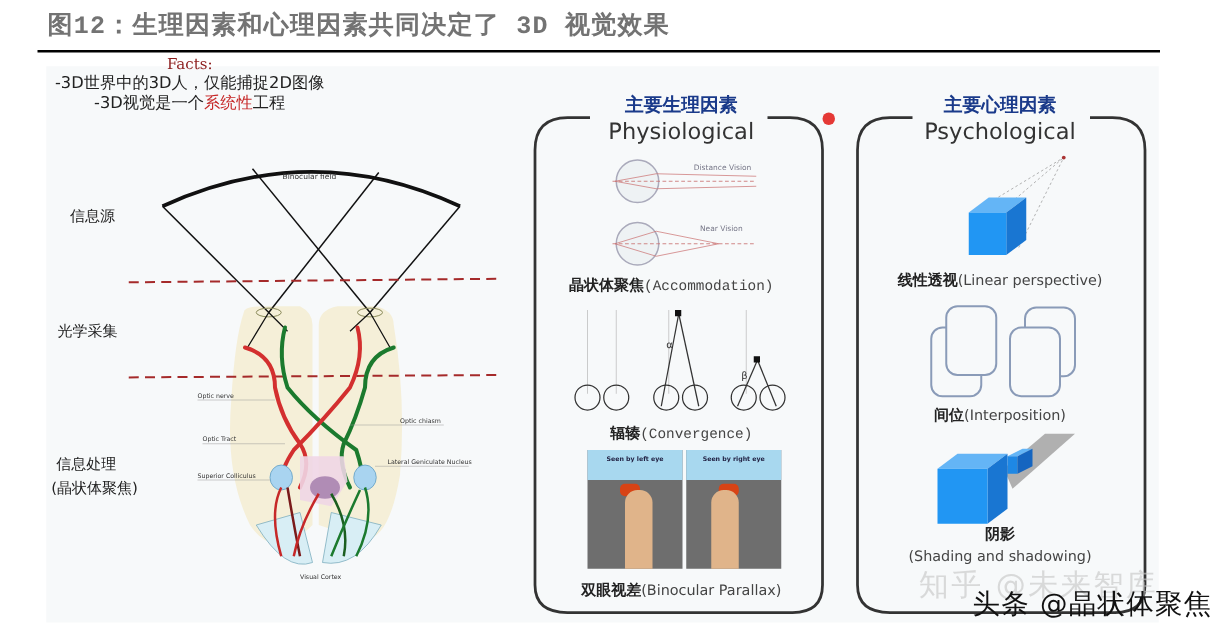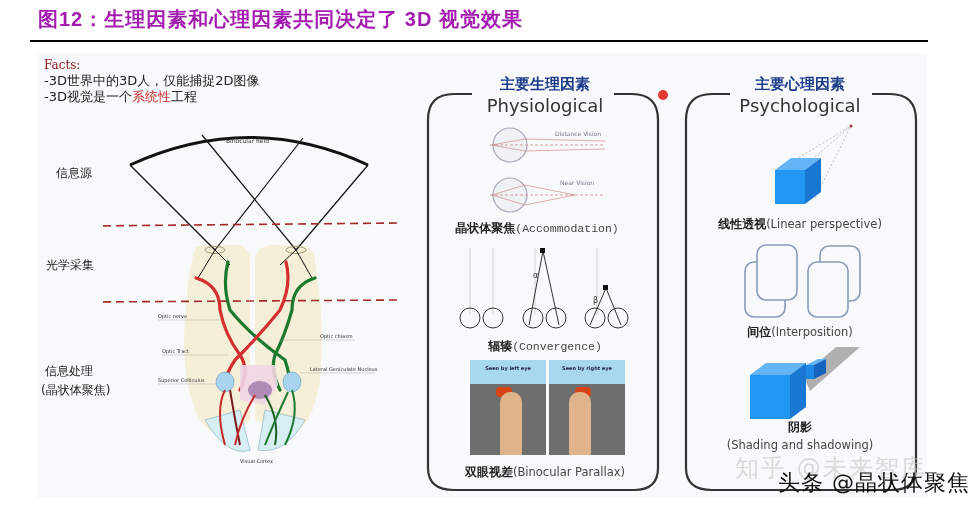--- a/index.html
+++ b/index.html
@@ -1,20 +1,20 @@
 <!DOCTYPE html>
 <html><head>
 <meta charset="utf-8">
 <style>
   html,body{margin:0;padding:0;background:#ffffff;}
   body{width:971px;height:508px;position:relative;overflow:hidden;font-family:"DejaVu Sans","Liberation Sans",sans-serif;}
-  .title{position:absolute;left:38px;top:6px;font-family:Liberation Sans, sans-serif;font-weight:bold;font-size:20px;color:#a21caf;letter-spacing:1px;}
+  .title{position:absolute;left:38px;top:6px;font-family:Liberation Mono, monospace;font-weight:bold;font-size:20px;color:#737373;letter-spacing:1px;}
   .title-rule{position:absolute;left:30px;top:40px;width:898px;height:2px;background:#000;}
   .panel{position:absolute;left:37px;top:53px;width:890px;height:445px;background:#f7f9fa;}
-  .facts{position:absolute;left:44px;top:57px;font-size:13px;line-height:16px;color:#222;}
+  .facts{position:absolute;left:44px;top:43px;font-size:13px;line-height:16px;color:#222;text-align:center;}
   .facts .hd{font-family:"DejaVu Serif","Liberation Serif",serif;color:#8b1a1a;font-size:12px;}
   .facts .em{color:#c62828;font-weight:normal;}
   .stage{position:absolute;font-size:12px;color:#222;line-height:19px;}
   .abs{position:absolute;}
   .box-title{position:absolute;text-align:center;font-weight:bold;color:#1a3a8a;font-size:15px;}
   .box-sub{position:absolute;text-align:center;color:#333;font-size:18px;}
   .cap{position:absolute;text-align:center;font-size:12px;color:#222;white-space:nowrap;}
   .cap .en{color:#444;font-size:11.5px;}
   .small{font-size:5px;fill:#333;}
   .wm1{position:absolute;left:735px;top:452px;font-size:24px;color:rgba(200,200,200,0.65);letter-spacing:2px;}

